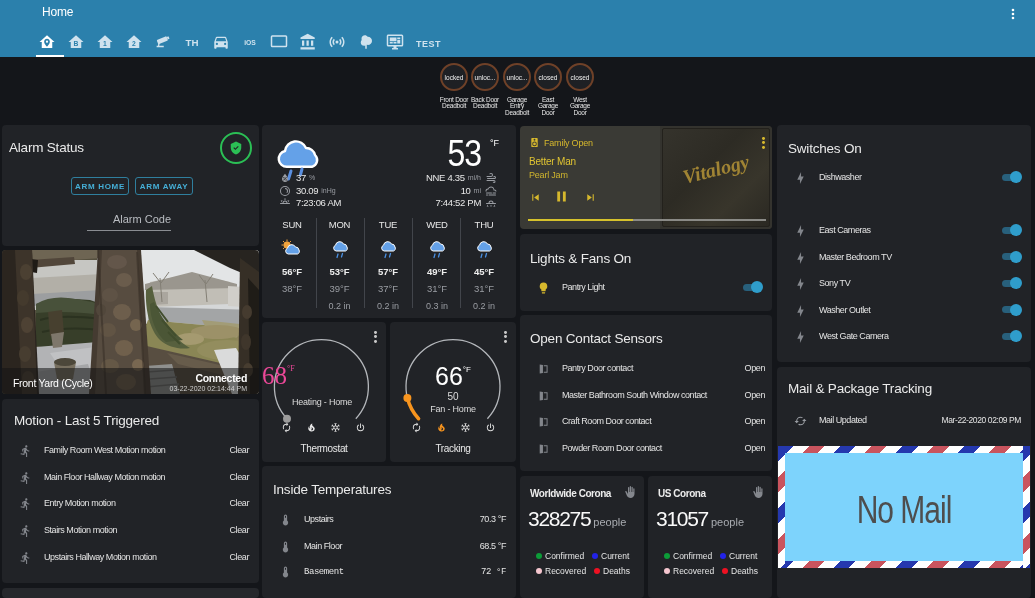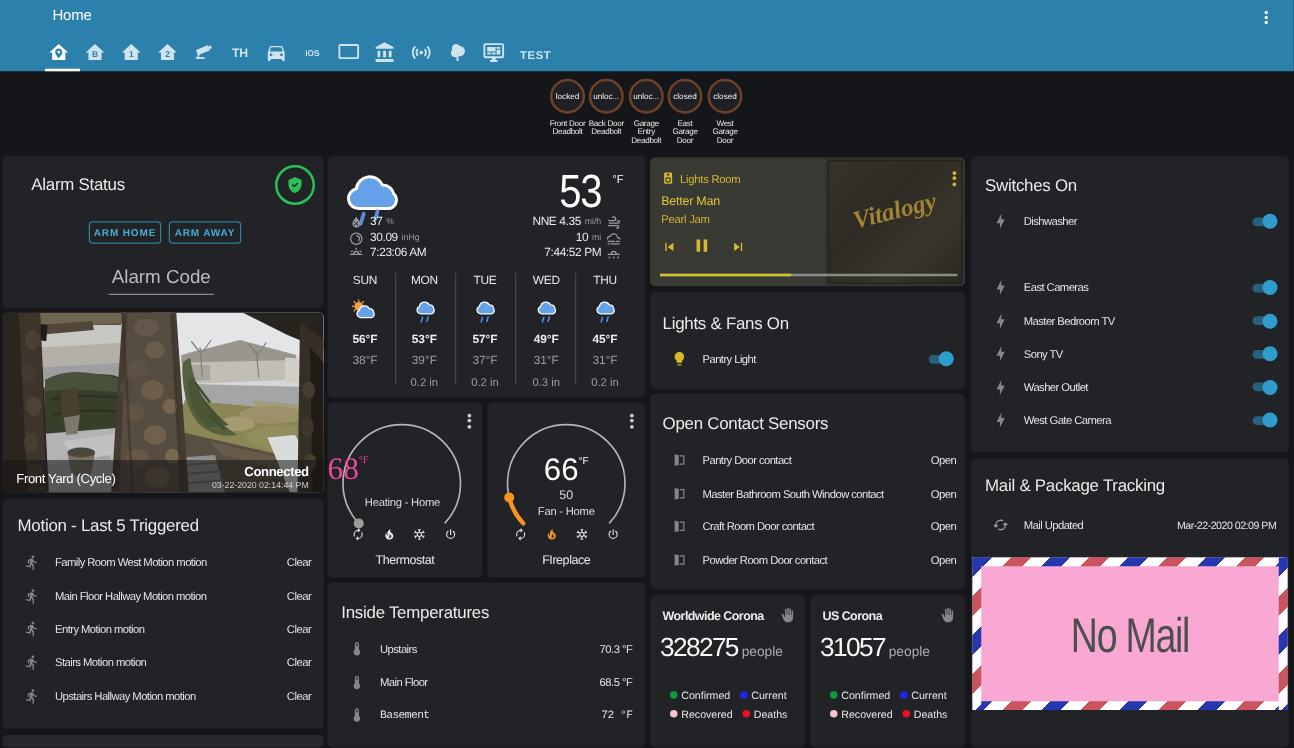--- a/index.html
+++ b/index.html
@@ -169,29 +169,29 @@
       <div class="bcirc">closed</div>
       <div class="blabel">East<br>Garage<br>Door</div>
     </div>
   <div class="badge" style="left:566px;">
       <div class="bcirc">closed</div>
       <div class="blabel">West<br>Garage<br>Door</div>
     </div>
 </div>
 
 <div class="card" id="alarm" style="left:2px; top:125px; width:257px; height:121px;">
-  <div class="ctitle abs" style="left:23px; top:15px;">Alarm Status</div>
+  <div class="ctitle abs" style="left:7px; top:15px;">Alarm Status</div>
   <div class="abs" style="left:218px; top:7px; width:32px; height:32px; border:2px solid #2bbf55; border-radius:50%; box-sizing:border-box;">
     <svg style="position:absolute;left:7px;top:7px;" width="14" height="14" viewBox="0 0 24 24" fill="#2bbf55">
         <path d="M12,1L3,5V11C3,16.55 6.84,21.74 12,23C17.16,21.74 21,16.55 21,11V5L12,1M10.94,15.54L7.4,12L8.81,10.59L10.94,12.71L15.19,8.46L16.6,9.88L10.94,15.54Z"></path>
       </svg>
   </div>
   <div class="abs" style="left:69px; top:52px; width:58px; height:18px; border:1px solid #2f7f9e; border-radius:3px; color:#45aed6; font-size:8px; font-weight:bold; letter-spacing:0.7px; display:flex; align-items:center; justify-content:center;">ARM HOME</div>
   <div class="abs" style="left:133px; top:52px; width:58px; height:18px; border:1px solid #2f7f9e; border-radius:3px; color:#45aed6; font-size:8px; font-weight:bold; letter-spacing:0.7px; display:flex; align-items:center; justify-content:center;">ARM AWAY</div>
-  <div class="abs" style="left:85px; top:88px; width:84px; border-bottom:1px solid #8a8d92; text-align:center; font-size:15px; color:#b9bcc1; padding-bottom:5px;">Alarm Code</div>
+  <div class="abs" style="left:85px; top:88px; width:84px; border-bottom:1px solid #8a8d92; text-align:right; font-size:11px; color:#b9bcc1; padding-bottom:5px;">Alarm Code</div>
 </div>
 
 <div class="card" id="camera" style="left:2px; top:250px; width:257px; height:144px; overflow:hidden;">
   <svg width="257" height="144" viewBox="0 0 257 144" preserveAspectRatio="none">
     <rect x="0" y="0" width="257" height="144" fill="#55503f"></rect>
 
     <rect x="30" y="10" width="70" height="50" fill="#c6c6c2"></rect>
     <polygon points="30,28 100,24 100,42 30,46" fill="#b2afa7"></polygon>
     <polygon points="30,44 100,40 100,52 30,56" fill="#9c9ea0"></polygon>
 
@@ -477,21 +477,21 @@
     <svg viewBox="0 0 24 24" style="fill:#f7941e;">
         <path d="M17.66,11.2C17.43,10.9 17.15,10.64 16.89,10.38C16.22,9.78 15.46,9.35 14.82,8.72C13.33,7.26 13,4.85 13.95,3C13,3.23 12.17,3.75 11.46,4.32C8.87,6.4 7.85,10.07 9.07,13.22C9.11,13.32 9.15,13.42 9.15,13.55C9.15,13.77 9,13.97 8.8,14.05C8.57,14.15 8.33,14.09 8.14,13.93C8.08,13.88 8.04,13.83 8,13.76C6.87,12.33 6.69,10.28 7.45,8.64C5.78,10 4.87,12.3 5,14.47C5.06,14.97 5.12,15.47 5.29,15.97C5.43,16.57 5.7,17.17 6,17.7C7.08,19.43 8.95,20.67 10.96,20.92C13.1,21.19 15.39,20.8 17.03,19.32C18.86,17.66 19.5,15 18.56,12.72L18.43,12.46C18.22,12 17.66,11.2 17.66,11.2M14.5,17.5C14.22,17.74 13.76,18 13.4,18.1C12.28,18.5 11.16,17.94 10.5,17.28C11.69,17 12.4,16.12 12.61,15.23C12.78,14.43 12.46,13.77 12.33,13C12.21,12.26 12.23,11.63 12.5,10.94C12.69,11.32 12.89,11.7 13.13,12C13.9,13 15.11,13.44 15.37,14.8C15.41,14.94 15.43,15.08 15.43,15.23C15.46,16.05 15.1,16.95 14.5,17.5H14.5Z"></path>
       </svg>
     <svg viewBox="0 0 24 24">
         <path d="M20.79,13.95L18.46,14.57L16.46,13.44V10.56L18.46,9.43L20.79,10.05L21.31,8.12L19.54,7.65L20,5.88L18.07,5.36L17.45,7.69L15.45,8.82L13,7.38V5.12L14.71,3.41L13.29,2L12,3.29L10.71,2L9.29,3.41L11,5.12V7.38L8.5,8.82L6.5,7.69L5.92,5.36L4,5.88L4.47,7.65L2.7,8.12L3.22,10.05L5.55,9.43L7.55,10.56V13.45L5.55,14.58L3.22,13.96L2.7,15.89L4.47,16.36L4,18.12L5.93,18.64L6.55,16.31L8.55,15.18L11,16.62V18.88L9.29,20.59L10.71,22L12,20.71L13.29,22L14.7,20.59L13,18.88V16.62L15.5,15.17L17.5,16.3L18.12,18.63L20,18.12L19.53,16.35L21.3,15.88L20.79,13.95M9.5,10.56L12,9.11L14.5,10.56V13.44L12,14.89L9.5,13.44V10.56Z"></path>
       </svg>
     <svg viewBox="0 0 24 24">
         <path d="M16.56,5.44L15.11,6.89C16.84,7.94 18,9.83 18,12A6,6 0 0,1 12,18A6,6 0 0,1 6,12C6,9.83 7.16,7.94 8.88,6.88L7.44,5.44C5.36,6.88 4,9.28 4,12A8,8 0 0,0 12,20A8,8 0 0,0 20,12C20,9.28 18.64,6.88 16.56,5.44M13,3H11V13H13V3Z"></path>
       </svg>
   </div>
-  <div class="abs" style="left:0; top:121px; width:126px; text-align:center; font-size:10px; letter-spacing:-0.35px; color:#e8e8e8;">FIreplace</div>
+  <div class="abs" style="left:0; top:121px; width:126px; text-align:center; font-size:10px; letter-spacing:-0.35px; color:#e8e8e8;">Tracking</div>
 </div>
 
 <div class="card" id="insidetemps" style="left:262px; top:466px; width:254px; height:132px;">
   <div class="ctitle abs" style="left:11px; top:16px;">Inside Temperatures</div>
   <div class="erow" style="top:40px;">
       <span class="icon"><svg viewBox="0 0 24 24">
           <path d="M15,13V5A3,3 0 0,0 12,2A3,3 0 0,0 9,5V13A5,5 0 0,0 12,22A5,5 0 0,0 15,13M12,4A1,1 0 0,1 13,5V8H11V5A1,1 0 0,1 12,4Z"></path>
         </svg></span>
       <span class="name">Upstairs</span>
       <span class="val">70.3 °F</span>
@@ -513,21 +513,21 @@
 </div>
 
 <div class="card" id="media" style="left:520px; top:126px; width:252px; height:103px; background:#3a3a35; overflow:hidden;">
   <div id="albumart" class="abs" style="left:140px; top:0; width:112px; height:103px; background:#34332e;">
     <div class="abs" style="left:2px; top:2px; width:108px; height:99px; background:linear-gradient(135deg,#35332c 0%, #2d2b24 40%, #38352b 70%, #2a2822 100%); border:1px solid #23211c; border-radius:2px;"></div>
     <div class="abs" style="left:2px; top:32px; width:108px; text-align:center; transform:rotate(-14deg); font-family:'Liberation Serif', serif; font-style:italic; font-weight:bold; font-size:20px; color:#a08434; letter-spacing:0px;">Vitalogy</div>
   </div>
   <svg class="abs" style="left:9px; top:11px;" width="11" height="11" viewBox="0 0 24 24" fill="#d6b82d">
       <path d="M12,12A3,3 0 0,0 9,15A3,3 0 0,0 12,18A3,3 0 0,0 15,15A3,3 0 0,0 12,12M12,20A5,5 0 0,1 7,15A5,5 0 0,1 12,10A5,5 0 0,1 17,15A5,5 0 0,1 12,20M12,4A2,2 0 0,1 14,6A2,2 0 0,1 12,8C10.89,8 10,7.1 10,6C10,4.89 10.89,4 12,4M17,2H7C5.89,2 5,2.89 5,4V20A2,2 0 0,0 7,22H17A2,2 0 0,0 19,20V4C19,2.89 18.1,2 17,2Z"></path>
     </svg>
-  <div class="abs" style="left:24px; top:12px; font-size:9px; letter-spacing:-0.2px; color:#d6b82d;">Lights Room</div>
+  <div class="abs" style="left:24px; top:12px; font-size:9px; letter-spacing:-0.2px; color:#d6b82d;">Family Open</div>
   <div class="abs" style="left:9px; top:30px; font-size:10px; letter-spacing:-0.2px; color:#e0c432;">Better Man</div>
   <div class="abs" style="left:9px; top:43.5px; font-size:9px; letter-spacing:-0.2px; color:#cfb52e;">Pearl Jam</div>
   <svg class="abs" style="left:9px; top:65px;" width="13" height="13" viewBox="0 0 24 24" fill="#d6b82d">
       <path d="M6,18V6H8V18H6M9.5,12L18,6V18L9.5,12Z"></path>
     </svg>
   <svg class="abs" style="left:33px; top:62px;" width="17" height="17" viewBox="0 0 24 24" fill="#d6b82d">
       <path d="M14,19H18V5H14M6,19H10V5H6V19Z"></path>
     </svg>
   <svg class="abs" style="left:64px; top:65px;" width="13" height="13" viewBox="0 0 24 24" fill="#d6b82d">
       <path d="M16,18H18V6H16M6,18L14.5,12L6,6V18Z"></path>
@@ -676,20 +676,20 @@
 
 <div class="card" id="mail" style="left:777px; top:367px; width:254px; height:231px;">
   <div class="ctitle abs" style="left:11px; top:14px;">Mail &amp; Package Tracking</div>
   <div class="erow" style="top:40px;">
     <span class="icon"><svg viewBox="0 0 24 24" style="fill:#9a9da3;">
           <path d="M19,8L15,12H18A6,6 0 0,1 12,18C11,18 10.03,17.75 9.2,17.3L7.74,18.76C8.97,19.54 10.43,20 12,20A8,8 0 0,0 20,12H23M6,12A6,6 0 0,1 12,6C13,6 13.97,6.25 14.8,6.7L16.26,5.24C15.03,4.46 13.57,4 12,4A8,8 0 0,0 4,12H1L5,16L9,12"></path>
         </svg></span>
     <span class="name">Mail Updated</span>
     <span class="val" style="font-size:8.5px;">Mar-22-2020 02:09 PM</span>
   </div>
-  <div id="envelope" class="abs" style="left:1px; top:79px; width:252px; height:122px; background:#f9a8d4;">
+  <div id="envelope" class="abs" style="left:1px; top:79px; width:252px; height:122px; background:#7dd3fc;">
     <div class="st"></div>
       <div class="sb"></div>
       <div class="sl"></div>
       <div class="sr"></div>
     <div class="abs" style="left:50%; top:50%; transform:translate(-50%,-42%) scaleY(1.30); font-size:30px; font-weight:300; color:#4e4e4e; letter-spacing:-1.0px; white-space:nowrap;">No Mail</div>
   </div>
 </div>
 
 </body></html>

